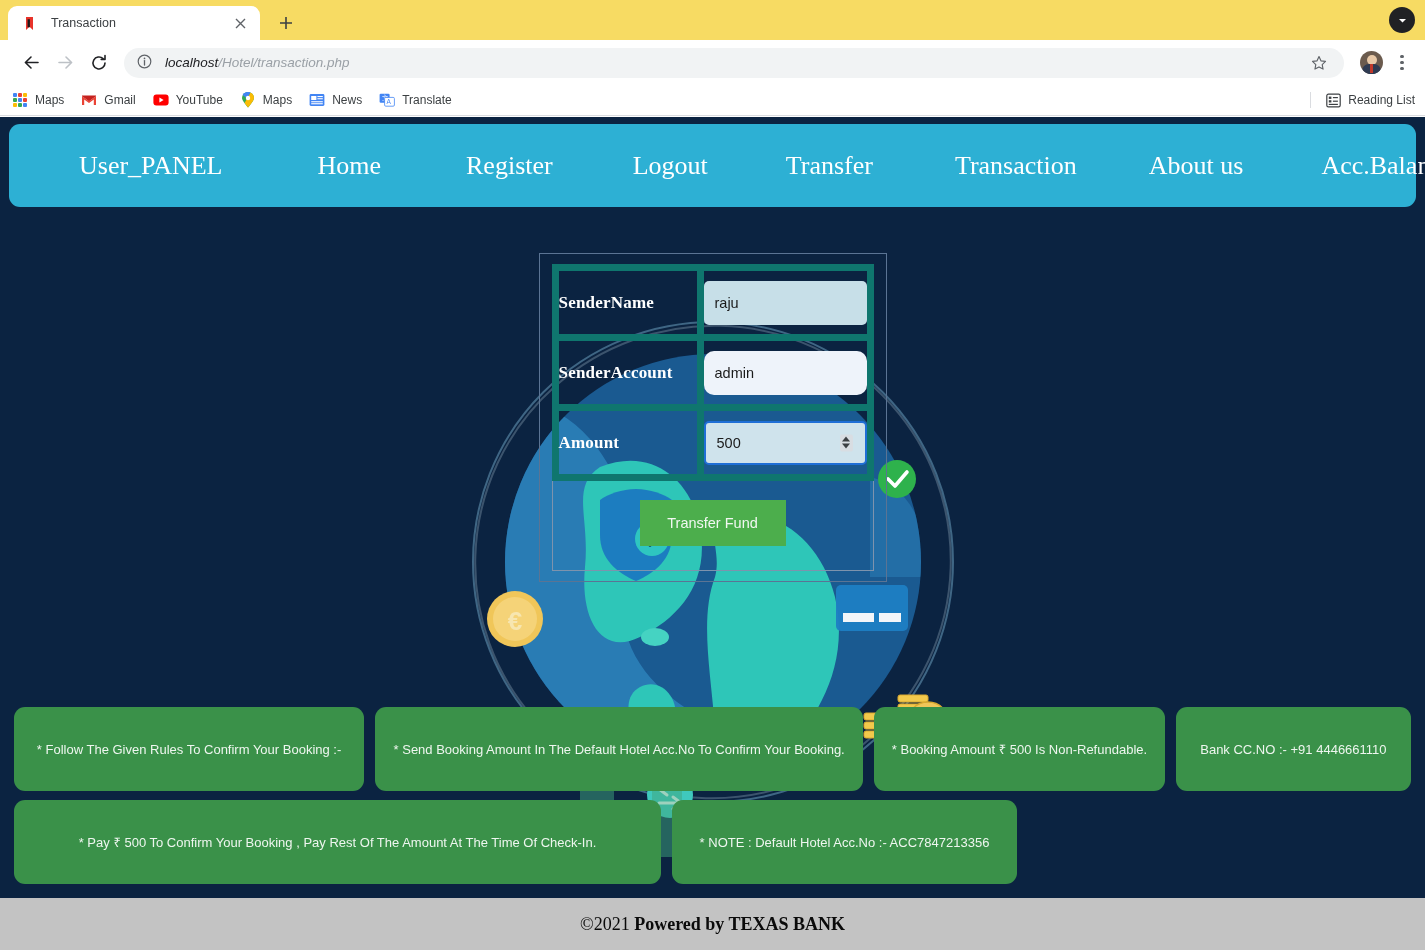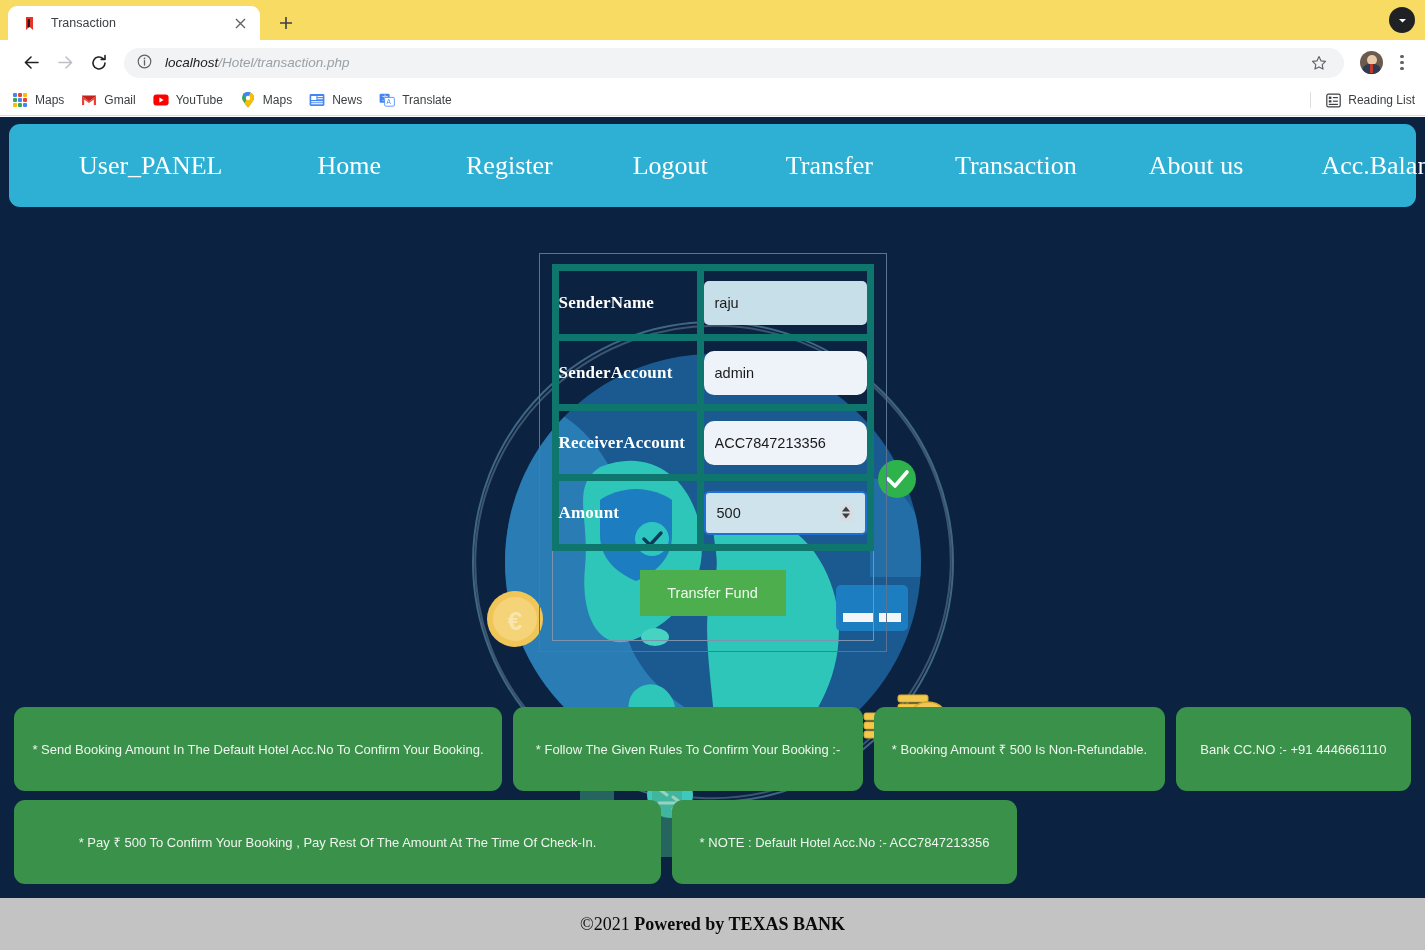--- a/index.html
+++ b/index.html
@@ -471,26 +471,20 @@
               <tr>
             <td class="lbl">SenderName</td>
             <td class="fld">
               <input class="inp" type="text" value="raju" style="">
             </td>
           </tr>
           <tr>
             <td class="lbl">SenderAccount</td>
             <td class="fld">
               <input class="inp light" type="text" value="admin" style="">
-            </td>
-          </tr>
-          <tr>
-            <td class="lbl">ReceiverAccount</td>
-            <td class="fld">
-              <input class="inp light" type="text" value="ACC7847213356" style="">
             </td>
           </tr>
           <tr>
             <td class="lbl">Amount</td>
             <td class="fld">
               <div class="numwrap">
                 <input class="inp num" type="text" value="500" style="">
                 <span class="spin">
                       <s class="up"></s>
                       <s class="dn"></s>
@@ -501,22 +495,22 @@
         </tbody>
           </table>
         <div class="btn-row">
           <button type="button" class="submit-btn">Transfer Fund</button>
         </div>
       </form>
     </div>
 
     <div class="notices">
       <div class="nrow">
+        <div class="note n1">* Follow The Given Rules To Confirm Your Booking :-</div>
         <div class="note n2">* Send Booking Amount In The Default Hotel Acc.No To Confirm Your Booking.</div>
-        <div class="note n1">* Follow The Given Rules To Confirm Your Booking :-</div>
         <div class="note n3">* Booking Amount ₹ 500 Is Non-Refundable.</div>
         <div class="note n4">Bank CC.NO :- +91 4446661110</div>
       </div>
       <div class="nrow">
         <div class="note n5">* Pay ₹ 500 To Confirm Your Booking , Pay  Rest  Of  The Amount  At  The Time Of  Check-In.</div>
         <div class="note n6">* NOTE : Default Hotel Acc.No :-  ACC7847213356</div>
       </div>
     </div>
 
     <div class="footer">

